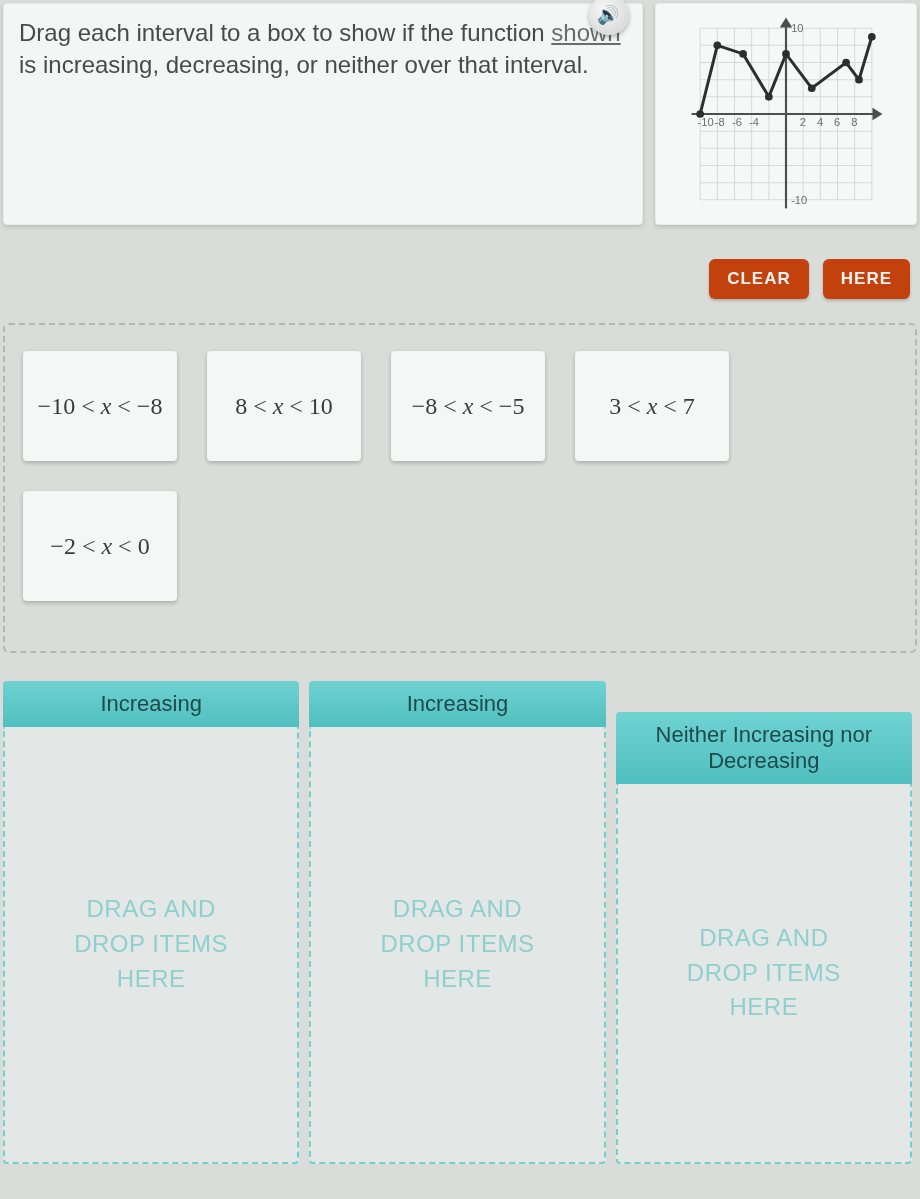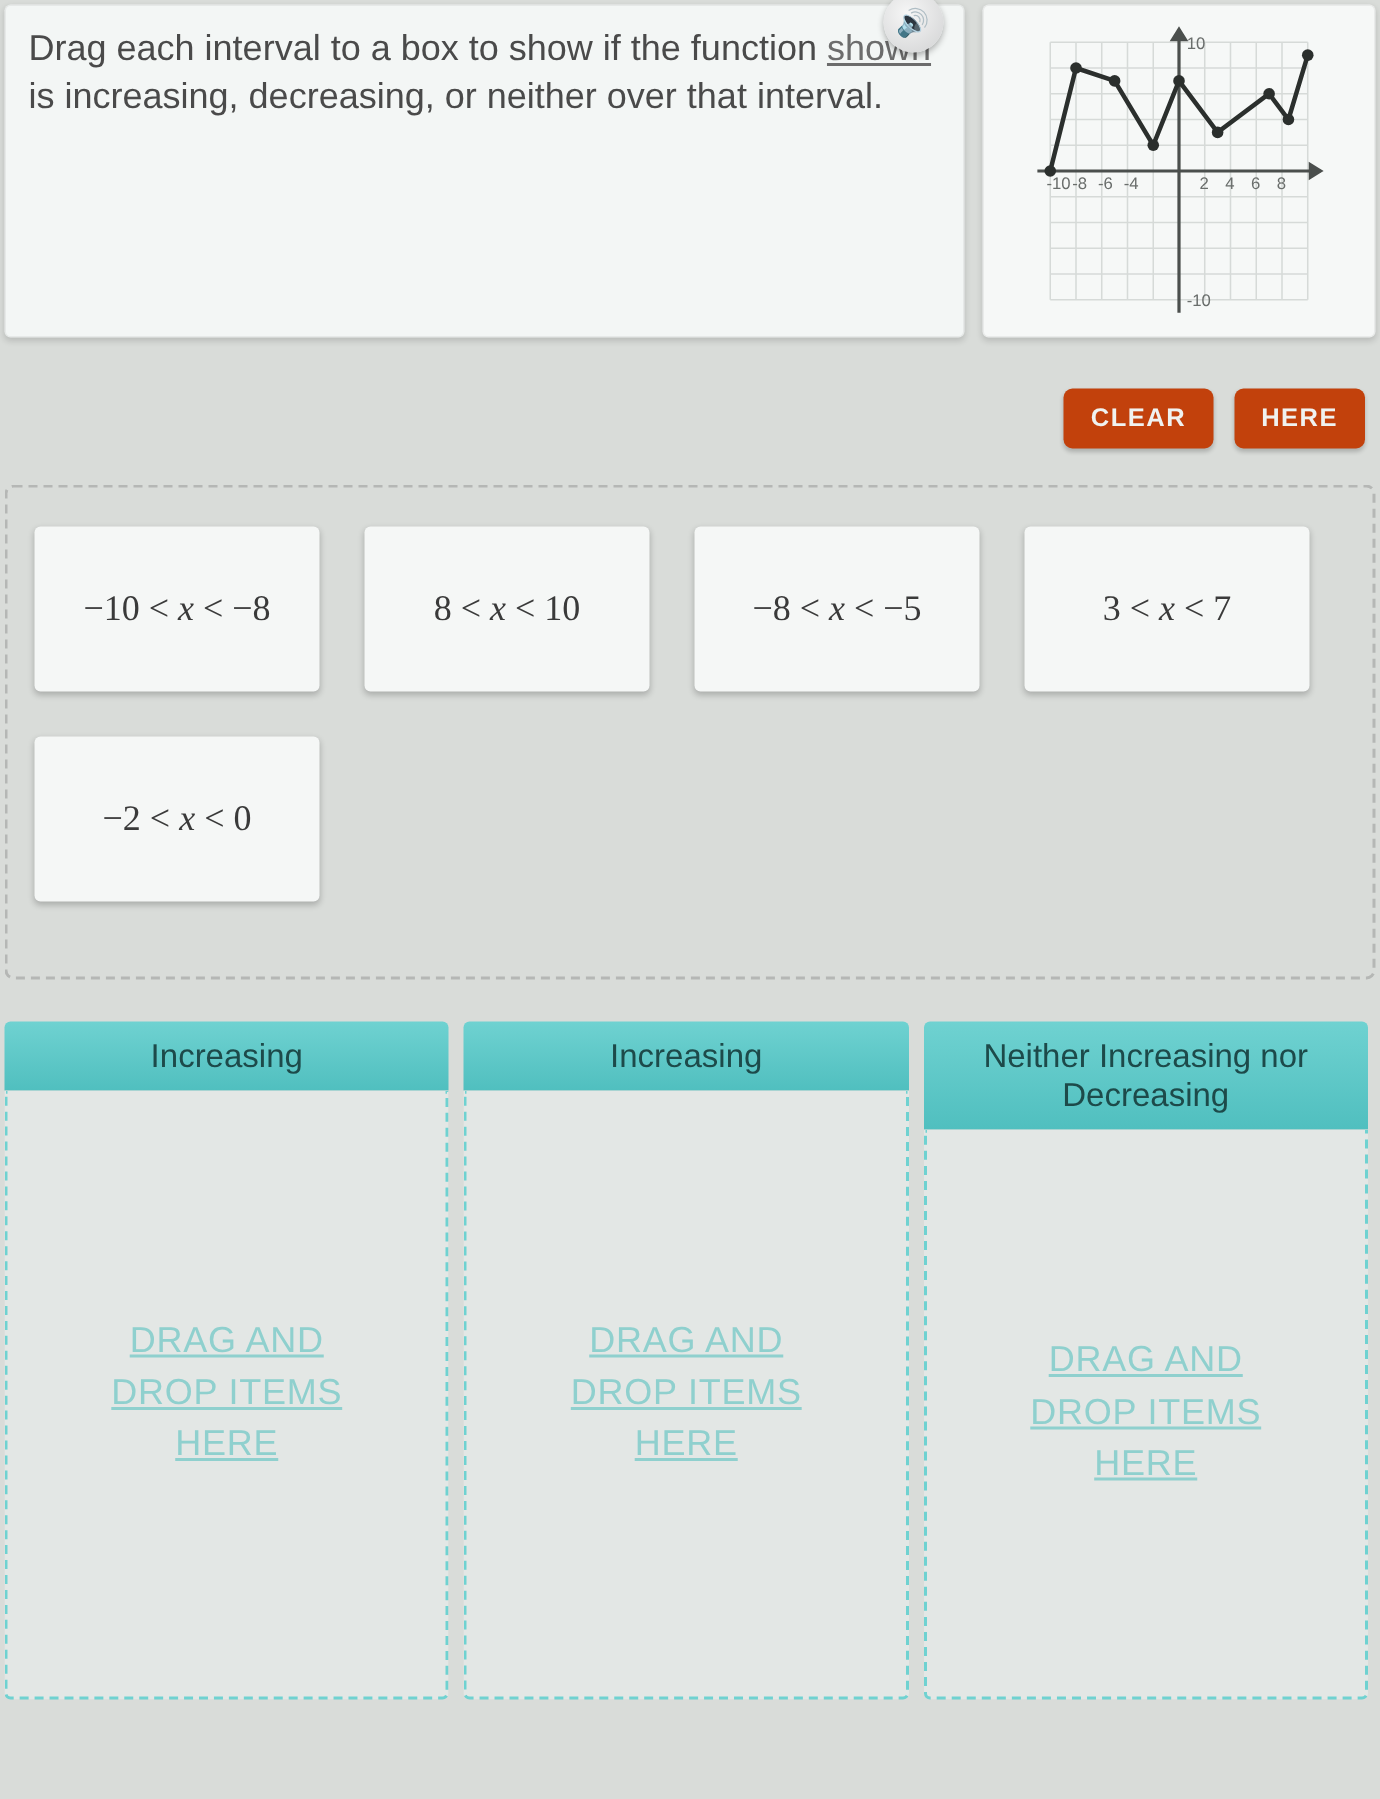--- a/index.html
+++ b/index.html
@@ -57,21 +57,21 @@
   .source-box {
     margin: 24px 3px 0 3px;
     border: 2px dashed #b5b7b5;
     border-radius: 6px;
     padding: 26px 18px 30px 18px;
     min-height: 330px;
     display: flex; flex-wrap: wrap; gap: 30px 30px;
     align-content: flex-start;
   }
   .chip {
-    width: 190px; height: 110px;
+    width: 154px; height: 110px;
     background: #f5f7f6;
     border-radius: 4px;
     box-shadow: 0 2px 4px rgba(0,0,0,0.22);
     display: flex; align-items: center; justify-content: center;
     font-size: 24px; color: #3a3a3a;
     font-family: "Times New Roman", serif;
   }
   .chip .x { font-style: italic; }
   .drop-row {
     display: flex; gap: 10px; padding: 28px 8px 0 3px;
@@ -81,37 +81,36 @@
     background: #5ec6c6;
     background: linear-gradient(#6fd2d1,#50bfbf);
     color: #1d4a4a;
     font-size: 22px;
     text-align: center;
     padding: 10px 6px;
     border-radius: 4px 4px 0 0;
     min-height: 46px;
     display:flex;align-items:center;justify-content:center;
   }
-  .drop-header.tall { min-height: 72px; }
+  .drop-header.tall { min-height: 72px; margin-top: 31px; }
   .drop-body {
     flex: 1;
     min-height: 380px;
     border: 2px dashed #6fd2d1;
     border-top: none;
     background: #e3e7e5;
     border-radius: 0 0 4px 4px;
     display:flex; align-items:center; justify-content:center;
     text-align:center;
   }
   .placeholder {
     color: #8fd0ce;
     font-size: 24px;
     line-height: 1.45;
     letter-spacing: 0.5px;
-    text-decoration: underline;
   }
 </style>
 </head>
 <body>
 
 <div class="top-row">
   <div class="prompt-card">
     <span>Drag each interval to a box to show if the function </span><span class="underlined">shown</span><br>
     <span>is increasing, decreasing, or neither over that interval.</span>
     <div class="audio-btn">

